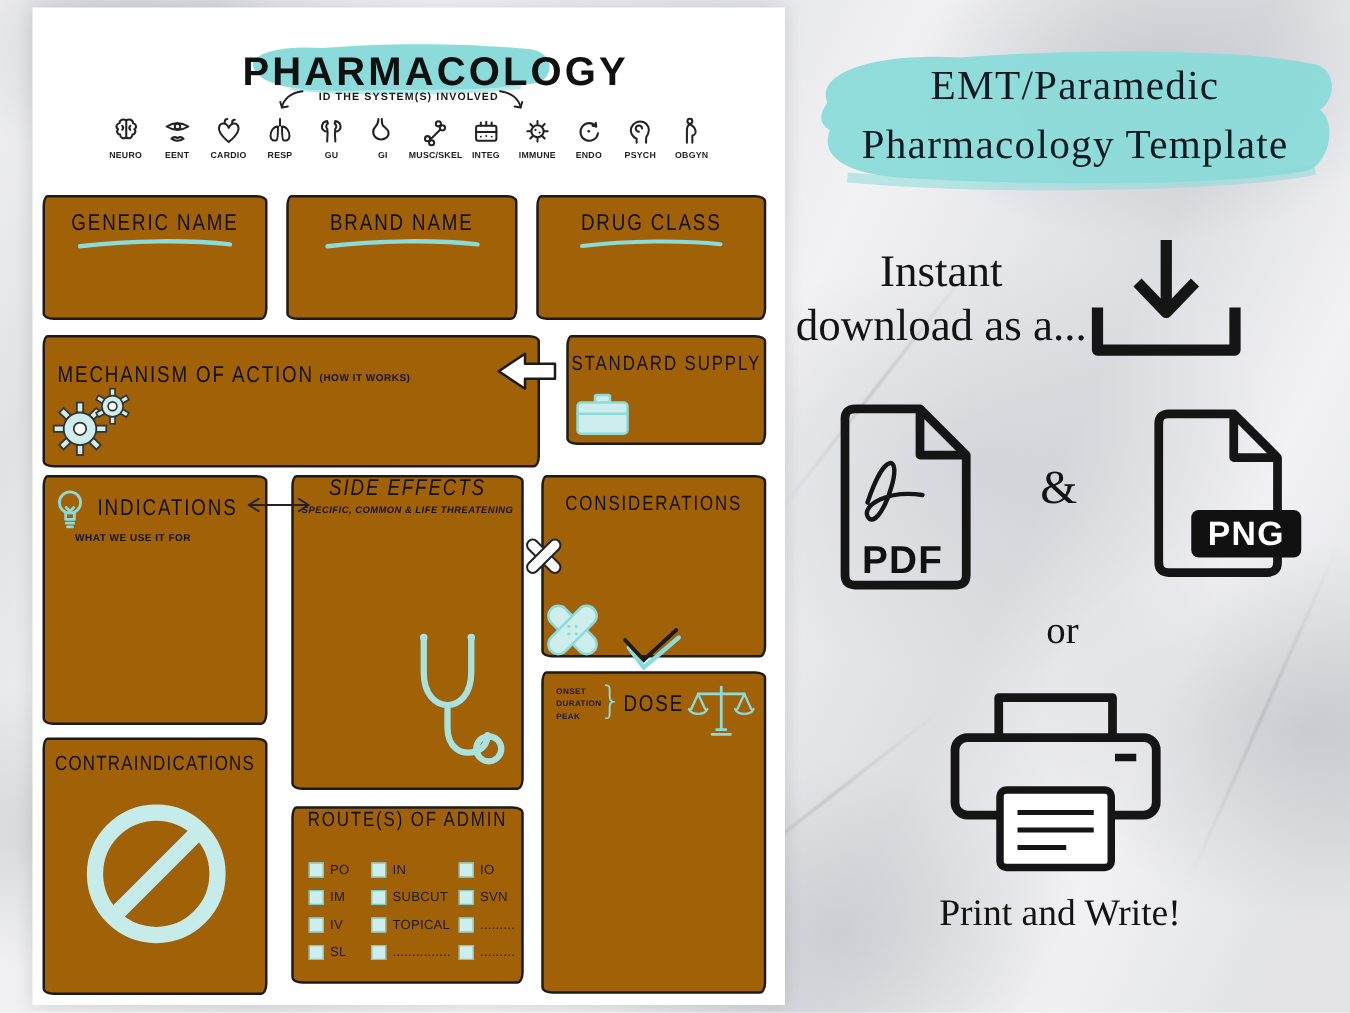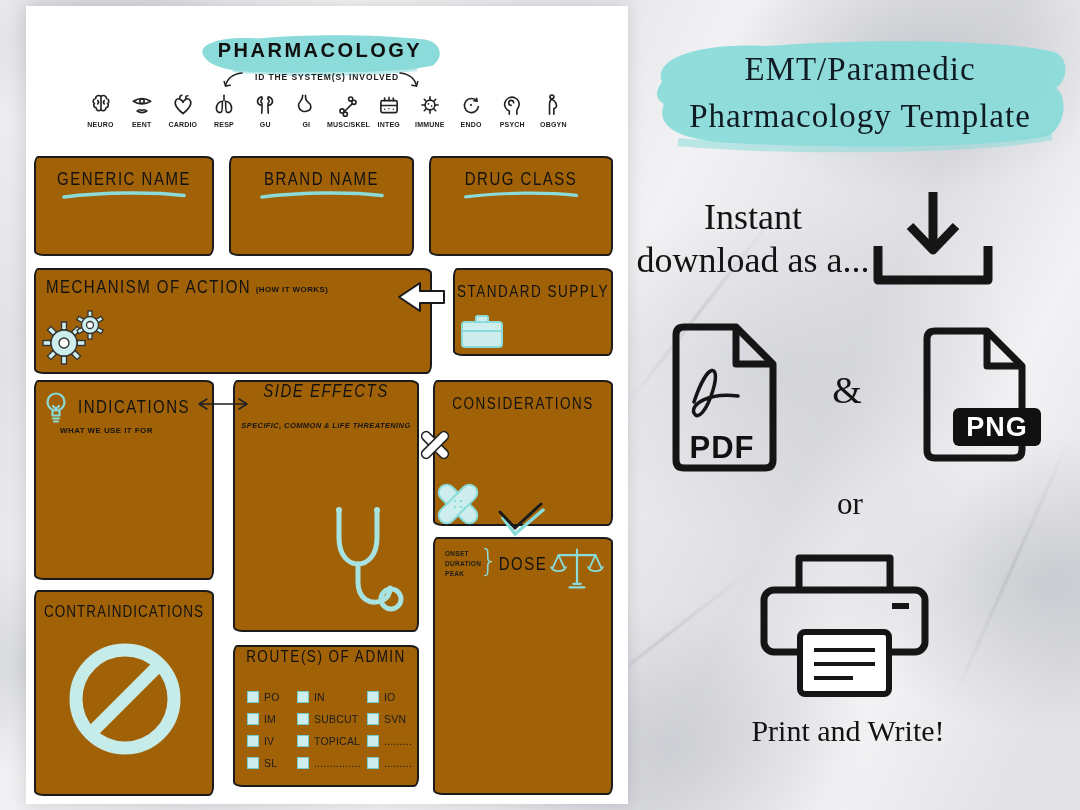--- a/index.html
+++ b/index.html
@@ -38,21 +38,21 @@
     display:inline-block;font-size:15px;letter-spacing:1.5px;font-weight:500;
     color:#121212;transform:scaleY(1.22);white-space:nowrap;
   }
   .wlabel.sm{font-size:13.5px;}
   .box-head.center{text-align:center;padding-top:12px;}
   .swoosh{display:block;margin:2px auto 0;}
   .note{font-size:8px;font-weight:bold;letter-spacing:.4px;color:#141414;}
   .title-wrap{position:absolute;left:168px;top:26px;width:252px;height:44px;text-align:center;}
   .title-wrap svg{position:absolute;left:0;top:0;}
   .title-wrap h1{
-    position:relative;margin:0;padding-top:7px;font-size:20px;font-weight:bold;
+    position:relative;margin:0;padding-top:7px;font-size:32px;font-weight:bold;
     letter-spacing:2.5px;color:#101010;
   }
   .subtitle{position:absolute;left:6px;top:66px;width:590px;text-align:center;
     font-size:8.5px;font-weight:bold;letter-spacing:.9px;}
   .systems-row{position:absolute;left:54px;top:86px;width:494px;display:flex;justify-content:space-between;}
   .system{width:41px;text-align:center;}
   .system svg{display:block;margin:0 auto;}
   .sys-label{display:block;margin-top:3px;font-size:7px;font-weight:bold;letter-spacing:.2px;white-space:nowrap;}
   .icon-stroke{stroke:#222;fill:none;stroke-width:1.5;stroke-linecap:round;stroke-linejoin:round;}
   .teal-stroke{stroke:var(--teal);fill:none;stroke-linecap:round;stroke-linejoin:round;}
@@ -221,21 +221,21 @@
   <div class="wbox" style="left:403px;top:150px;width:184px;height:100px;">
     <div class="box-head center">
       <span class="wlabel">DRUG CLASS</span>
       <svg class="swoosh" width="120" height="10" viewBox="0 0 130 10">
         <path class="teal-stroke" stroke-width="3.5" d="M5,7 C45,2 95,2 125,5.5"></path>
       </svg>
     </div>
   </div>
 
   <div class="wbox" style="left:8px;top:262px;width:398px;height:106px;">
-    <div style="padding:8px 0 0 10px;white-space:nowrap;">
+    <div style="padding:22px 0 0 10px;white-space:nowrap;">
       <span class="wlabel">MECHANISM OF ACTION</span>
       <span class="note">(HOW IT WORKS)</span>
     </div>
     <svg style="position:absolute;left:2px;top:30px;" width="72" height="70" viewBox="0 0 72 64">
       <g>
         <g stroke="#333" stroke-width="1.4" fill="var(--teal-light)">
           <rect x="23.5" y="19" width="5" height="8" transform="rotate(0 26 40)"></rect>
           <rect x="23.5" y="19" width="5" height="8" transform="rotate(45 26 40)"></rect>
           <rect x="23.5" y="19" width="5" height="8" transform="rotate(90 26 40)"></rect>
           <rect x="23.5" y="19" width="5" height="8" transform="rotate(135 26 40)"></rect>
@@ -286,21 +286,21 @@
     <div class="note" style="position:absolute;left:24px;top:44px;">WHAT WE USE IT FOR</div>
   </div>
 
   <svg class="sketch" style="left:166px;top:390px;z-index:3;" width="62" height="16" viewBox="0 0 62 16">
     <path class="icon-stroke" stroke-width="2.2" d="M8,8 H54 M15,3 L7,8 L15,13 M47,3 L55,8 L47,13"></path>
   </svg>
 
   <div class="wbox" style="left:207px;top:374px;width:186px;height:252px;">
     <div class="box-head center" style="padding-top:0;font-style:italic;">
       <span class="wlabel">SIDE EFFECTS</span>
-      <div class="note" style="font-size:7.5px;margin-top:21px;">SPECIFIC, COMMON &amp; LIFE THREATENING</div>
+      <div class="note" style="font-size:7.5px;margin-top:3px;">SPECIFIC, COMMON &amp; LIFE THREATENING</div>
     </div>
     <svg style="position:absolute;left:80px;top:122px;" width="100" height="125" viewBox="0 0 100 125">
       <path class="soft-stroke" stroke-width="5" d="M24,8 V34 C24,52 34,60 43,60 C52,60 62,52 62,34 V8"></path>
       <circle cx="24" cy="6" r="3" fill="var(--teal-soft)"></circle>
         <circle cx="62" cy="6" r="3" fill="var(--teal-soft)"></circle>
       <path class="soft-stroke" stroke-width="5" d="M43,60 V78 C43,94 54,101 66,97 C72,95 75,90 75,84"></path>
       <circle class="soft-stroke" stroke-width="5" cx="76" cy="95" r="10"></circle>
     </svg>
   </div>
 

